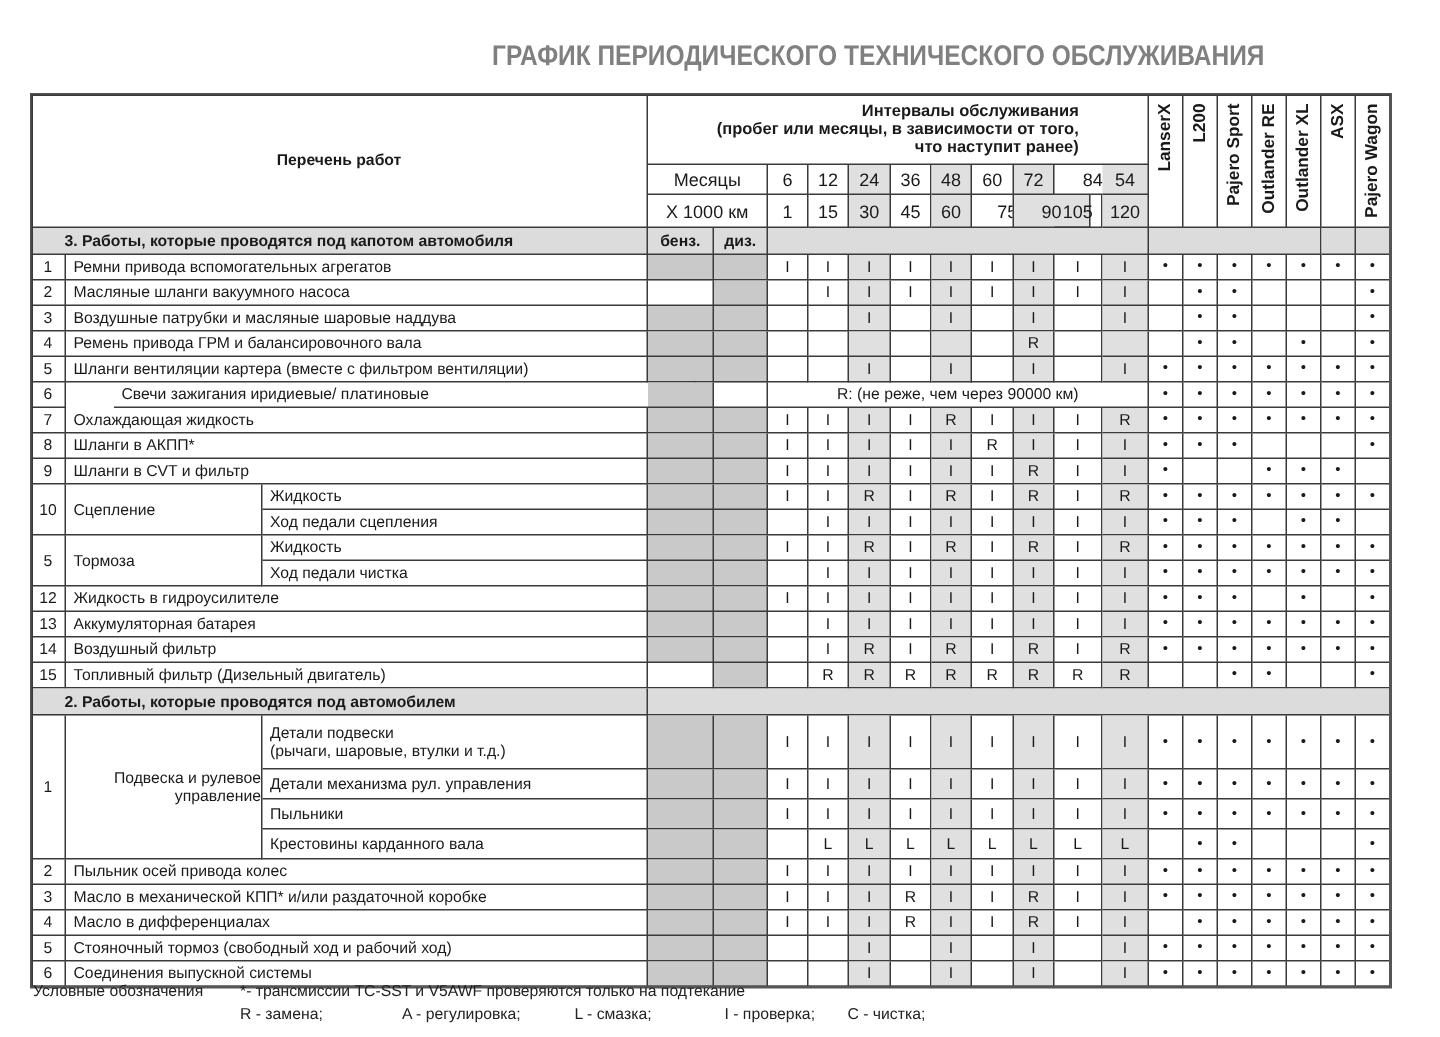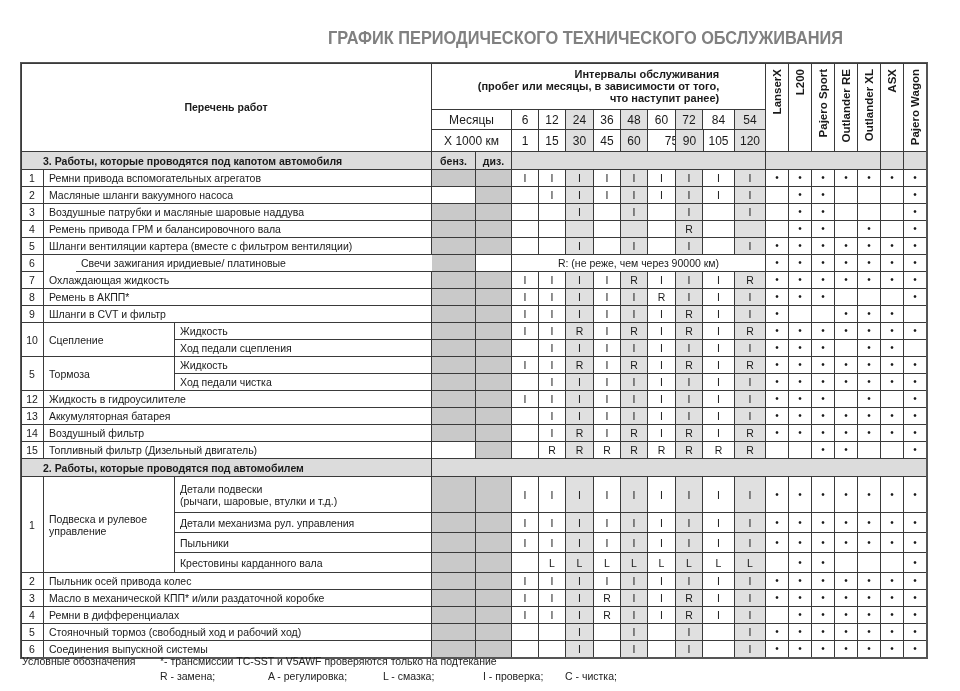--- a/index.html
+++ b/index.html
@@ -74,24 +74,24 @@
     </div>
     <div class="c " style="left: 648px; top: 110px; width: 28px; height: 20px; font-size: 12px;">
       <span>60</span>
     </div>
     <div class="c " style="left: 648px; top: 130px; width: 28px; height: 22px; font-size: 12px; padding-left: 20px;">
       <span>75</span>
     </div>
     <div class="c lshade" style="left: 676px; top: 110px; width: 27px; height: 20px; font-size: 12px;">
       <span>72</span>
     </div>
-    <div class="c lshade" style="left: 676px; top: 130px; width: 28px; height: 22px; font-size: 12px; text-align: center;">
+    <div class="c lshade" style="left: 676px; top: 130px; width: 51px; height: 22px; font-size: 12px; text-align: center;">
       <span>90</span>
     </div>
-    <div class="c " style="left: 703px; top: 110px; width: 32px; height: 20px; font-size: 12px;">
+    <div class="c " style="left: 703px; top: 110px; width: 52px; height: 20px; font-size: 12px;">
       <span>84</span>
     </div>
     <div class="c " style="left: 703px; top: 130px; width: 32px; height: 22px; font-size: 12px;">
       <span>105</span>
     </div>
     <div class="c lshade" style="left: 735px; top: 110px; width: 31px; height: 20px; font-size: 12px;">
       <span>54</span>
     </div>
     <div class="c lshade" style="left: 735px; top: 130px; width: 31px; height: 22px; font-size: 12px;">
       <span>120</span>
@@ -495,21 +495,21 @@
     <div class="c dot" style="left: 881px; top: 272px; width: 23px; height: 17px;">
       <span>•</span>
     </div>
     <div class="c dot" style="left: 904px; top: 272px; width: 23px; height: 17px;">
       <span>•</span>
     </div>
     <div class="c " style="left: 21px; top: 289px; width: 23px; height: 17px;">
       <span>8</span>
     </div>
     <div class="c left" style="left: 44px; top: 289px; width: 388px; height: 17px;">
-      <span>Ремень в АКПП*</span>
+      <span>Шланги в АКПП*</span>
     </div>
     <div class="c shade" style="left: 432px; top: 289px; width: 44px; height: 17px;"></div>
     <div class="c shade" style="left: 476px; top: 289px; width: 36px; height: 17px;"></div>
     <div class="c " style="left: 512px; top: 289px; width: 27px; height: 17px;">
       <span>I</span>
     </div>
     <div class="c " style="left: 539px; top: 289px; width: 27px; height: 17px;">
       <span>I</span>
     </div>
     <div class="c lshade" style="left: 566px; top: 289px; width: 28px; height: 17px;">
@@ -1059,21 +1059,21 @@
       <span>•</span>
     </div>
     <div class="c sect left" style="left: 21px; top: 459px; width: 411px; height: 18px; padding-left: 22px;">
       <span>2. Работы, которые проводятся под автомобилем</span>
     </div>
     <div class="c sect" style="left: 432px; top: 459px; width: 495px; height: 18px;"></div>
     <div class="c " style="left: 21px; top: 477px; width: 23px; height: 96px;">
       <span>1</span>
     </div>
     <div class="c left wrap" style="left: 44px; top: 477px; width: 131px; height: 96px;">
-      <span style="white-space: normal; text-align: left;">Подвеска и рулевое управление</span>
+      <span style="white-space: normal; text-align: right;">Подвеска и рулевое управление</span>
     </div>
     <div class="c left" style="left: 175px; top: 477px; width: 257px; height: 36px;">
       <span style="white-space: pre-line;">Детали подвески
 (рычаги, шаровые, втулки и т.д.)</span>
     </div>
     <div class="c shade" style="left: 432px; top: 477px; width: 44px; height: 36px;"></div>
     <div class="c shade" style="left: 476px; top: 477px; width: 36px; height: 36px;"></div>
     <div class="c " style="left: 512px; top: 477px; width: 27px; height: 36px;">
       <span>I</span>
     </div>
@@ -1390,21 +1390,21 @@
     <div class="c dot" style="left: 881px; top: 590px; width: 23px; height: 17px;">
       <span>•</span>
     </div>
     <div class="c dot" style="left: 904px; top: 590px; width: 23px; height: 17px;">
       <span>•</span>
     </div>
     <div class="c " style="left: 21px; top: 607px; width: 23px; height: 17px;">
       <span>4</span>
     </div>
     <div class="c left" style="left: 44px; top: 607px; width: 388px; height: 17px;">
-      <span>Ремни в дифференциалах</span>
+      <span>Масло в дифференциалах</span>
     </div>
     <div class="c shade" style="left: 432px; top: 607px; width: 44px; height: 17px;"></div>
     <div class="c shade" style="left: 476px; top: 607px; width: 36px; height: 17px;"></div>
     <div class="c " style="left: 512px; top: 607px; width: 27px; height: 17px;">
       <span>I</span>
     </div>
     <div class="c " style="left: 539px; top: 607px; width: 27px; height: 17px;">
       <span>I</span>
     </div>
     <div class="c lshade" style="left: 566px; top: 607px; width: 28px; height: 17px;">

